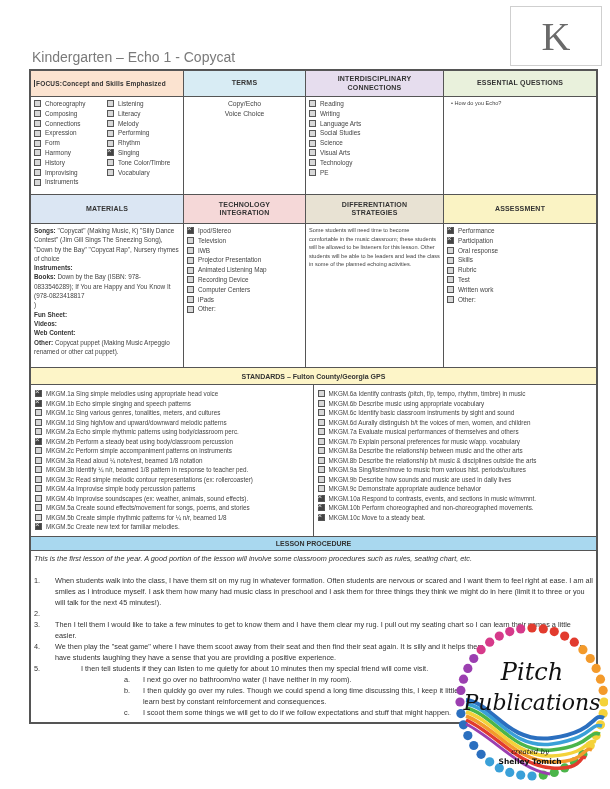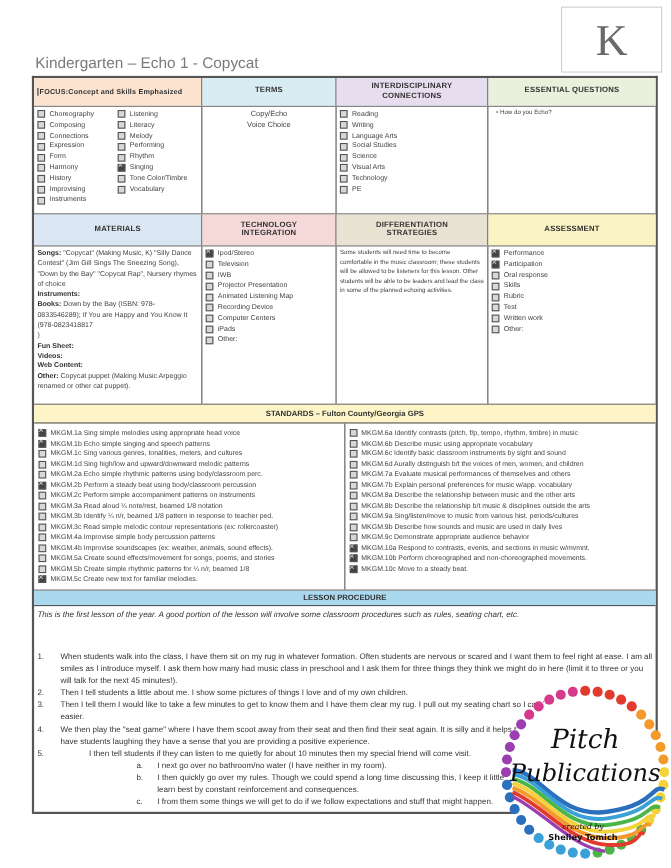--- a/index.html
+++ b/index.html
@@ -31,21 +31,21 @@
   .center-text { text-align: center; }
   b { color: #333; }
 
   .std-hdr { background: #fdf5c8; font-weight: bold; font-size: 7px; text-align: center; height: 17px; line-height: 17px; border-bottom: 1.5px solid #555; }
   .std-body { display: flex; }
   .std-col { width: 50%; font-size: 6.3px; line-height: 9.5px; padding: 4px 3px 4px 4px; color: #444; }
   .std-col:first-child { border-right: 1.5px solid #555; }
 
   .lp-hdr { background: #a9d8ef; font-weight: bold; font-size: 7px; text-align: center; height: 14px; line-height: 14px; border-bottom: 1.5px solid #555; }
   .lp-body { font-size: 7.3px; line-height: 11px; color: #333; padding: 2px 3px 4px 3px; border-bottom: 2px solid #555; }
-  .lp-intro { font-style: italic; margin-bottom: 27px; }
+  .lp-intro { font-style: italic; margin-bottom: 11px; }
   .lp-item { display: flex; }
   .lp-num { width: 21px; flex-shrink: 0; padding-left: 0; }
   .lp-sub { display: flex; padding-left: 90px; }
   .lp-sub .lp-num { width: 19px; }
   .justify { text-align: justify; }
 
   .logo { position: absolute; left: 452px; top: 622px; width: 156px; height: 162px; }
 </style>
 </head>
 <body>
@@ -423,21 +423,20 @@
   <div class="lp-hdr"><span>LESSON PROCEDURE</span></div>
   <div class="lp-body">
     <div class="lp-intro">This is the first lesson of the year.  A good portion of the lesson will involve some classroom procedures such as rules, seating chart, etc.</div>
     <div id="lp-steps">
         <div class="lp-item">
           <span class="lp-num">1.</span>
           <span style="white-space: normal;">When students walk into the class, I have them sit on my rug in whatever formation.  Often students are nervous or scared and I want them to feel right at ease.  I am all smiles as I introduce myself.  I ask them how many had music class in preschool and I ask them for three things they think we might do in here (limit it to three or you will talk for the next 45 minutes!).</span>
         </div>
         <div class="lp-item">
           <span class="lp-num">2.</span>
-          <span style="white-space: normal;">Then I tell students a little about me.  I show some pictures of things I love and of my own children.</span>
         </div>
         <div class="lp-item">
           <span class="lp-num">3.</span>
           <span style="white-space: normal;">Then I tell them I would like to take a few minutes to get to know them and I have them clear my rug.  I pull out my seating chart so I can learn their names a little easier.</span>
         </div>
         <div class="lp-item">
           <span class="lp-num">4.</span>
           <span style="white-space: normal;">We then play the "seat game" where I have them scoot away from their seat and then find their seat again. It is silly and it helps them giggle a little.  Anytime you can have students laughing they have a sense that you are providing a positive experience.</span>
         </div>
         <div class="lp-item">
@@ -449,21 +448,21 @@
         <div class="lp-sub">
           <span class="lp-num">a.</span>
           <span class="justify">I next go over no bathroom/no water (I have neither in my room).</span>
         </div>
         <div class="lp-sub">
           <span class="lp-num">b.</span>
           <span class="justify">I then quickly go over my rules.  Though we could spend a long time discussing this, I keep it little and though they need to hear it, they will learn best by constant reinforcement and consequences.</span>
         </div>
         <div class="lp-sub">
           <span class="lp-num">c.</span>
-          <span class="justify">I from them some things we will get to do if we follow expectations and stuff that might happen.</span>
+          <span class="justify">I scoot them some things we will get to do if we follow expectations and stuff that might happen.</span>
         </div>
       </div>
   </div>
 </div>
 
 <svg class="logo" viewBox="0 0 156 162">
   <circle cx="80" cy="80" r="74" fill="#ffffff" stroke="none"></circle>
   <g id="beads">
       <circle cx="80" cy="6" r="4.6" fill="#e23b2e"></circle>
       <circle cx="91.26328148289663" cy="6.911062795959808" r="4.6" fill="#e23b2e"></circle>

